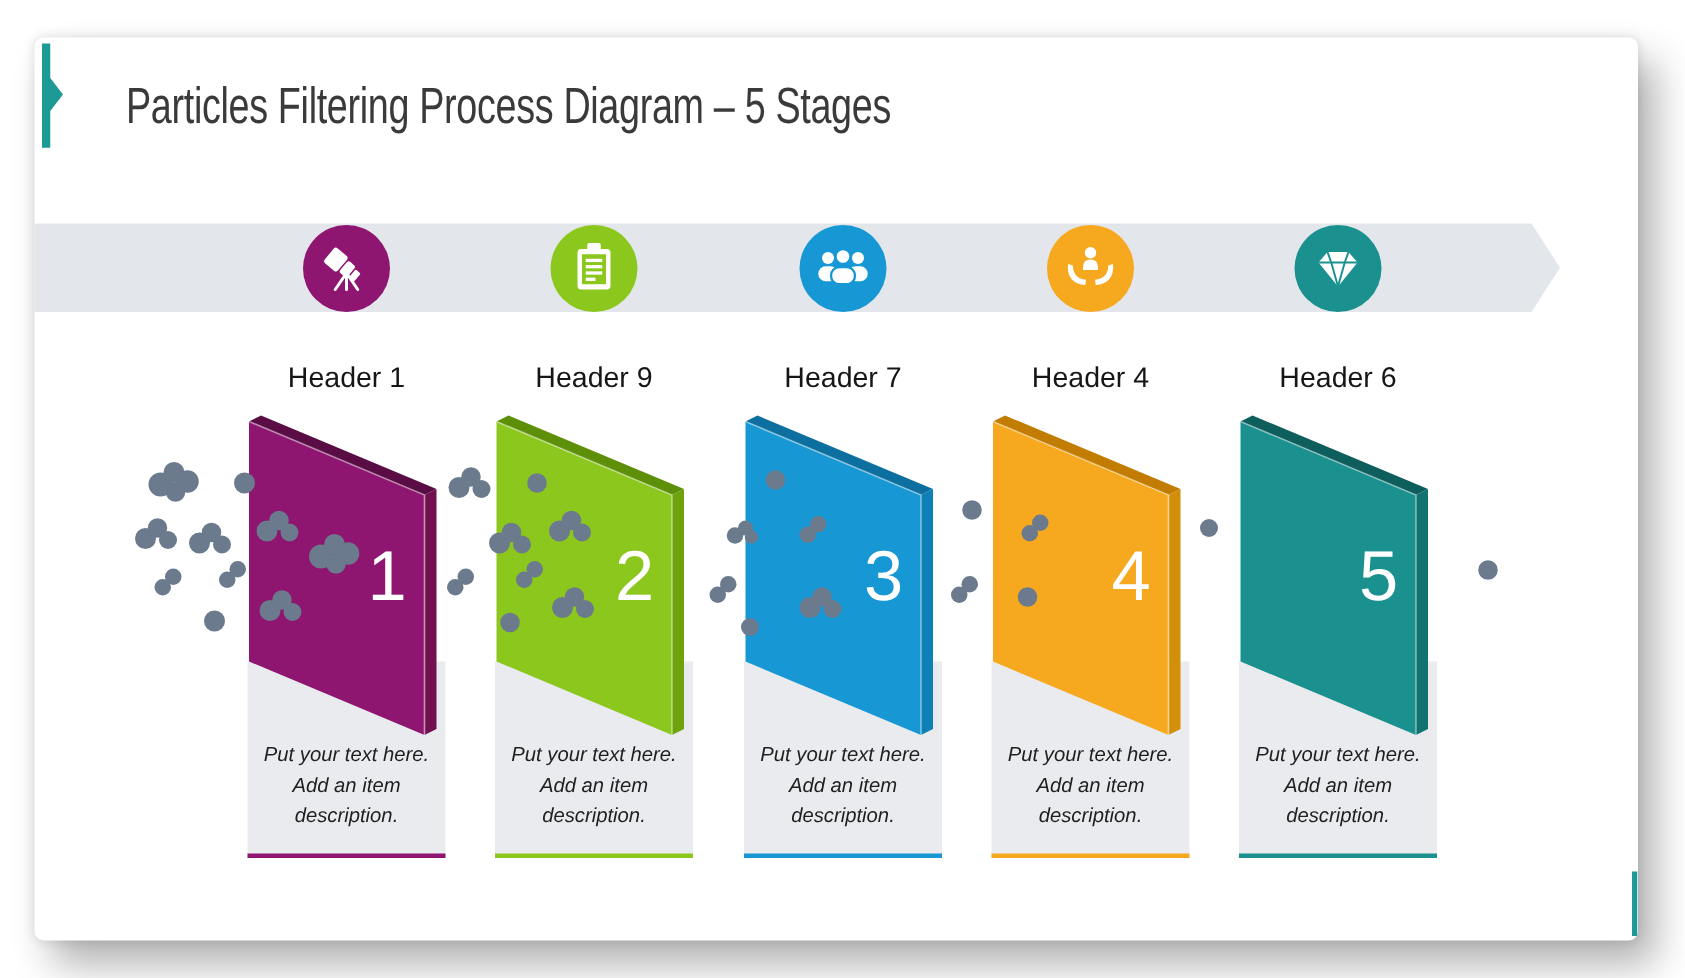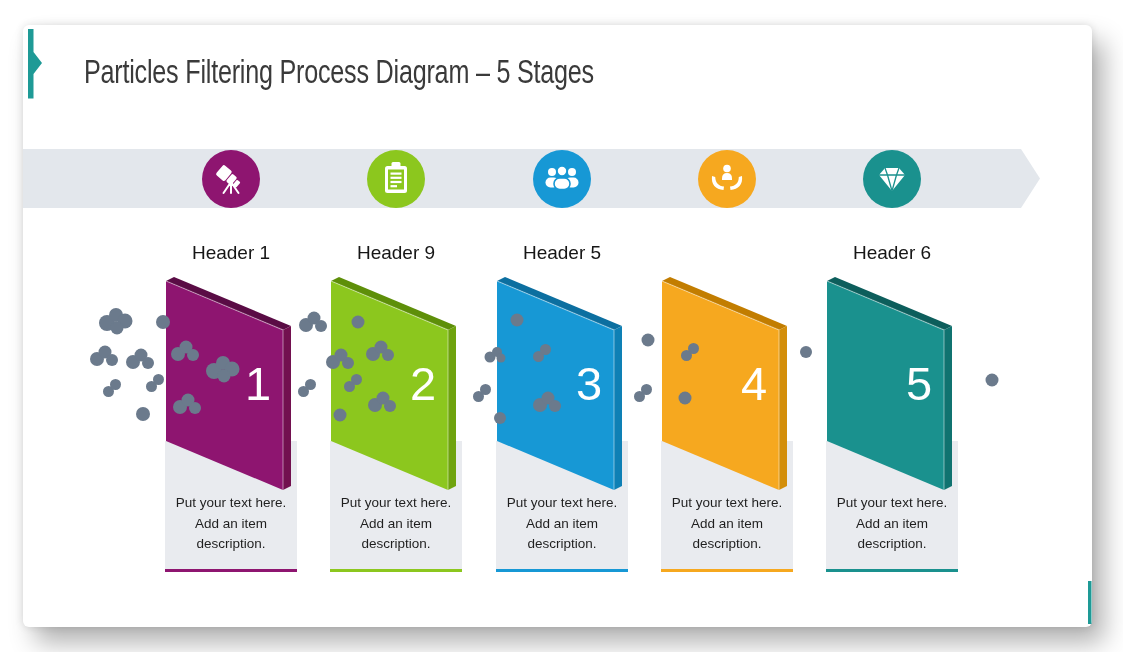--- a/index.html
+++ b/index.html
@@ -7,21 +7,21 @@
   .slide{position:absolute;left:23px;top:25px;width:1069px;height:602px;background:#ffffff;border-radius:6px;
          box-shadow:0 0 8px rgba(0,0,0,.12), 12px 16px 26px rgba(0,0,0,.30);}
   .title{position:absolute;left:84px;top:52px;font-size:34px;font-weight:400;letter-spacing:-.3px;
          transform:scaleX(.74);transform-origin:left top;white-space:nowrap;}
   .gfx{position:absolute;left:0;top:0;pointer-events:none;}
   .icon-circle{position:absolute;top:150px;width:58px;height:58px;border-radius:50%;
                display:flex;align-items:center;justify-content:center;}
   .stage-header{position:absolute;top:242px;width:150px;text-align:center;font-size:19px;color:#161616;}
   .stage-number{position:absolute;top:358px;width:68px;text-align:center;font-size:47px;line-height:52px;color:#ffffff;}
   .card{position:absolute;top:441px;width:132px;height:131px;}
-  .card-text{margin:52px auto 0;width:116px;text-align:center;font-size:13.5px;line-height:20.5px;}
+  .card-text{margin:52px auto 0;width:116px;text-align:center;font-size:13.5px;line-height:20.5px;font-style:italic;}
   .card-underline{position:absolute;left:0;bottom:0;width:100%;height:3px;}
 </style>
 </head>
 <body>
 
 <div class="page">
   <div class="slide"></div>
 
   <div class="card" style="left: 165px; background-color: rgb(233, 235, 239);">
     <div class="card-text" style="color: rgb(31, 31, 31);">Put your text here. Add an item description.</div>
@@ -194,21 +194,22 @@
   </div>
   <div class="icon-circle" style="left: 863px; background-color: rgb(26, 145, 142);">
     <svg width="40" height="40" viewBox="-20 -20 40 40">
       <polygon points="-13,-4 -7,-11 7,-11 13,-4 0,12" fill="#fff"></polygon>
       <path d="M-13,-4 L13,-4 M-7,-11 L-4.5,-4 M7,-11 L4.5,-4 M-4.5,-4 L0,12 M4.5,-4 L0,12" fill="none" stroke-width="1.3" stroke="#1A918E"></path>
     </svg>
   </div>
 
   <div class="stage-header" style="left:156px">Header 1</div>
   <div class="stage-header" style="left:321px">Header 9</div>
-  <div class="stage-header" style="left:487px">Header 5</div>
+  <div class="stage-header" style="left:487px">Header 7</div>
+  <div class="stage-header" style="left:652px">Header 4</div>
   <div class="stage-header" style="left:817px">Header 6</div>
 
   <div class="stage-number" style="left:224px">1</div>
   <div class="stage-number" style="left:389px">2</div>
   <div class="stage-number" style="left:555px">3</div>
   <div class="stage-number" style="left:720px">4</div>
   <div class="stage-number" style="left:885px">5</div>
 </div>
 
 </body></html>

